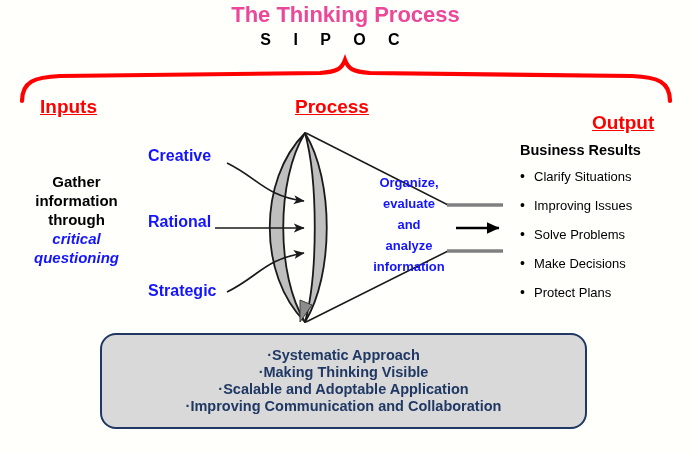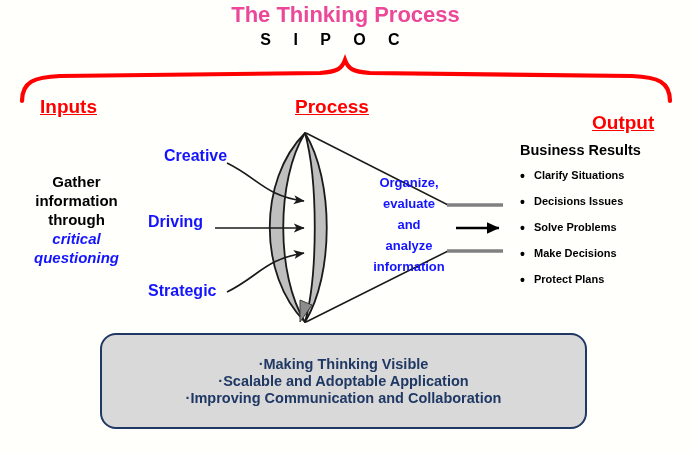--- a/index.html
+++ b/index.html
@@ -84,21 +84,21 @@
   }
 
   
   .mode {
     position: absolute;
     font-size: 16px;
     font-weight: bold;
     color: #1414ff;
     white-space: nowrap;
   }
-  .mode.creative  { left: 164px; top: 147px; text-align: center; }
+  .mode.creative  { left: 148px; top: 147px; text-align: center; }
   .mode.rational  { left: 148px; top: 213px; }
   .mode.intuitive { left: 148px; top: 282px; }
 
   
   .funnel-text {
     position: absolute;
     left: 326px;
     top: 172px;
     width: 118px;
     text-align: center;
@@ -123,22 +123,22 @@
     margin: 0 0 11px 1px;
     white-space: nowrap;
   }
   .results-list {
     list-style: none;
     margin: 0;
     padding: 0;
   }
   .results-list li {
     position: relative;
-    font-size: 11px;
-    font-weight: bold;
+    font-size: 13px;
+    font-weight: normal;
     color: #000000;
     padding-left: 15px;
     margin-bottom: 14px;
     white-space: nowrap;
   }
   .results-list li::before {
     content: "\2022";
     position: absolute;
     left: 1px;
     top: -1px;
@@ -231,41 +231,42 @@
 
   <div class="gather-block">
     <div>Gather</div>
     <div>information</div>
     <div>through</div>
     <div class="blue-it">critical</div>
     <div class="blue-it">questioning</div>
   </div>
 
   <div class="mode creative">Creative</div>
-  <div class="mode rational">Driving</div>
+  <div class="mode rational">Rational</div>
   <div class="mode intuitive">Strategic</div>
 
   <div class="funnel-text">
     <div>Organize,</div>
     <div>evaluate</div>
     <div>and</div>
     <div>analyze</div>
     <div>information</div>
   </div>
 
   <div class="results">
     <div class="results-title">Business Results</div>
     <ul class="results-list">
       <li>Clarify Situations</li>
-      <li>Decisions Issues</li>
+      <li>Improving Issues</li>
       <li>Solve Problems</li>
       <li>Make Decisions</li>
       <li>Protect Plans</li>
     </ul>
   </div>
 
   <div class="bottom-box">
+    <div class="bottom-line">·Systematic Approach</div>
     <div class="bottom-line">·Making Thinking Visible</div>
     <div class="bottom-line">·Scalable and Adoptable Application</div>
     <div class="bottom-line">·Improving Communication and Collaboration</div>
   </div>
 
 </div>
 
 </body></html>

